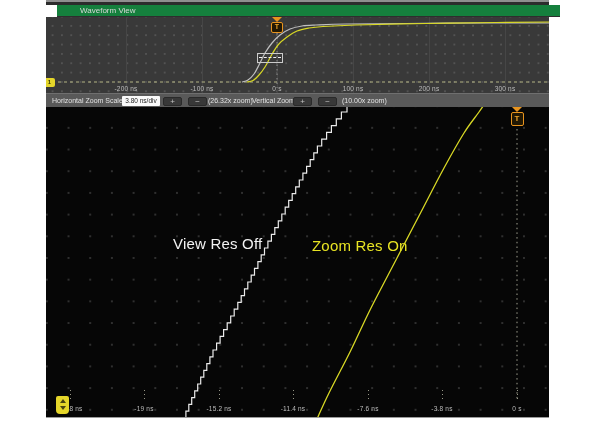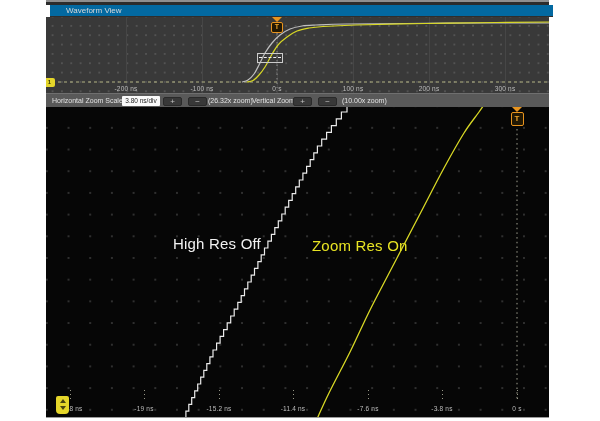--- a/index.html
+++ b/index.html
@@ -8,22 +8,22 @@
     font-family:"Liberation Sans",sans-serif;
     -webkit-font-smoothing:antialiased;
   }
   .panel{
     position:absolute;left:46px;top:0;width:503px;height:417px;
     border-bottom:1px solid #9b9b9b;
   }
   .top-edge{position:absolute;left:0;top:0;width:503px;height:2px;background:#8f8f8f;}
   .top-strip{position:absolute;left:0;top:2px;width:503px;height:3px;background:#2c2c2c;}
   .titlebar{
-    position:absolute;left:4px;top:5px;width:503px;height:12px;background:#0369a1;
-    color:#d9d9d9;font-size:8px;line-height:12px;padding-left:16px;box-sizing:border-box;
+    position:absolute;left:11px;top:5px;width:503px;height:12px;background:#15803d;
+    color:#d9d9d9;font-size:8px;line-height:12px;padding-left:23px;box-sizing:border-box;
     border-bottom:1px solid #2e2e2e;
   }
   .overview{
     position:absolute;left:0;top:17px;width:503px;height:76px;background:#393939;overflow:hidden;
     background-image:radial-gradient(circle,#575757 0.6px,transparent 1px);
     background-size:9.35px 9.35px;background-position:1.9px 4.2px;
   }
   .ov-gridline{position:absolute;top:0;width:1px;height:76px;background:#464646;}
   .ov-svg,.main-svg{position:absolute;left:0;top:0;}
   .tick-label{
@@ -179,21 +179,21 @@
     <div id="main-ticks">
         <span class="tick-label main-tick" style="left: 4px;">-22.8 ns</span>
         <span class="tick-label main-tick" style="left: 78px;">-19 ns</span>
         <span class="tick-label main-tick" style="left: 153px;">-15.2 ns</span>
         <span class="tick-label main-tick" style="left: 227px;">-11.4 ns</span>
         <span class="tick-label main-tick" style="left: 302px;">-7.6 ns</span>
         <span class="tick-label main-tick" style="left: 376px;">-3.8 ns</span>
         <span class="tick-label main-tick" style="left: 451px;">0 s</span>
       </div>
 
-    <span class="trace-label label-off">High Res Off</span>
+    <span class="trace-label label-off">View Res Off</span>
     <span class="trace-label label-on">Zoom Res On</span>
 
     <div class="trig-badge main-trig">
       <div class="trig-tri"></div>
       <div class="trig-box">T</div>
     </div>
 
     <div class="chan-badge-main">
       <div class="cb-arrow-up"></div>
       <div class="cb-arrow-down"></div>

